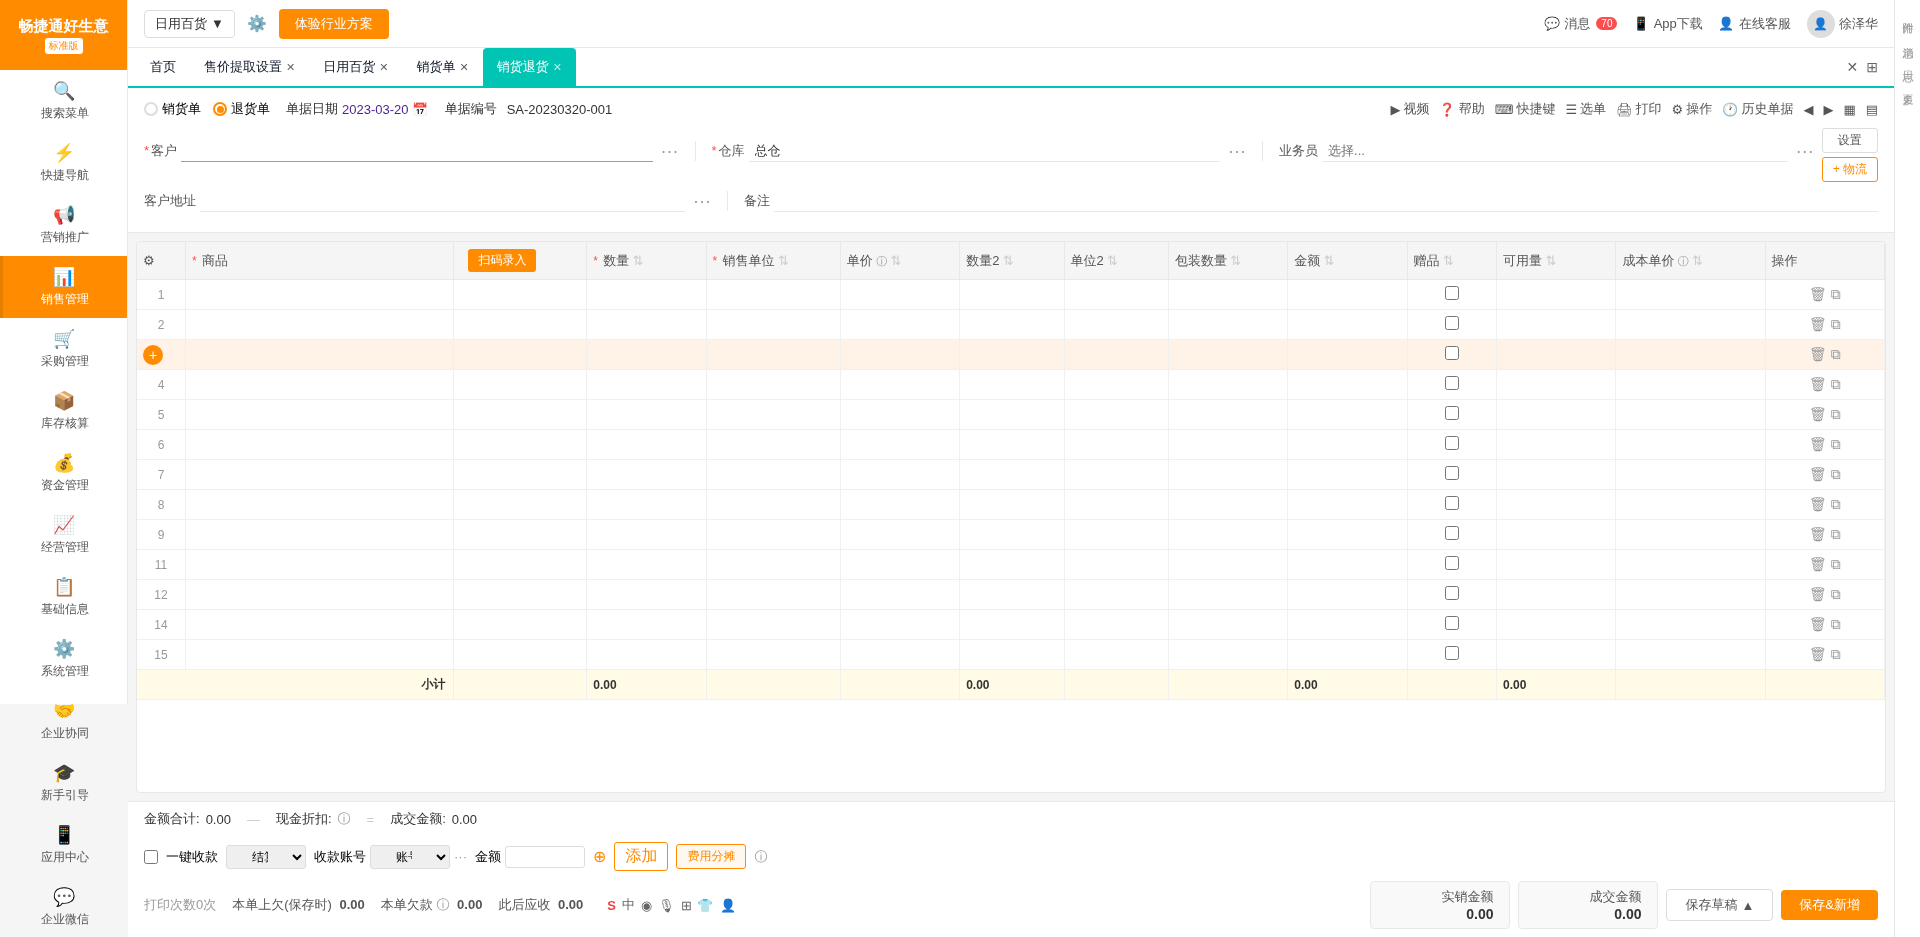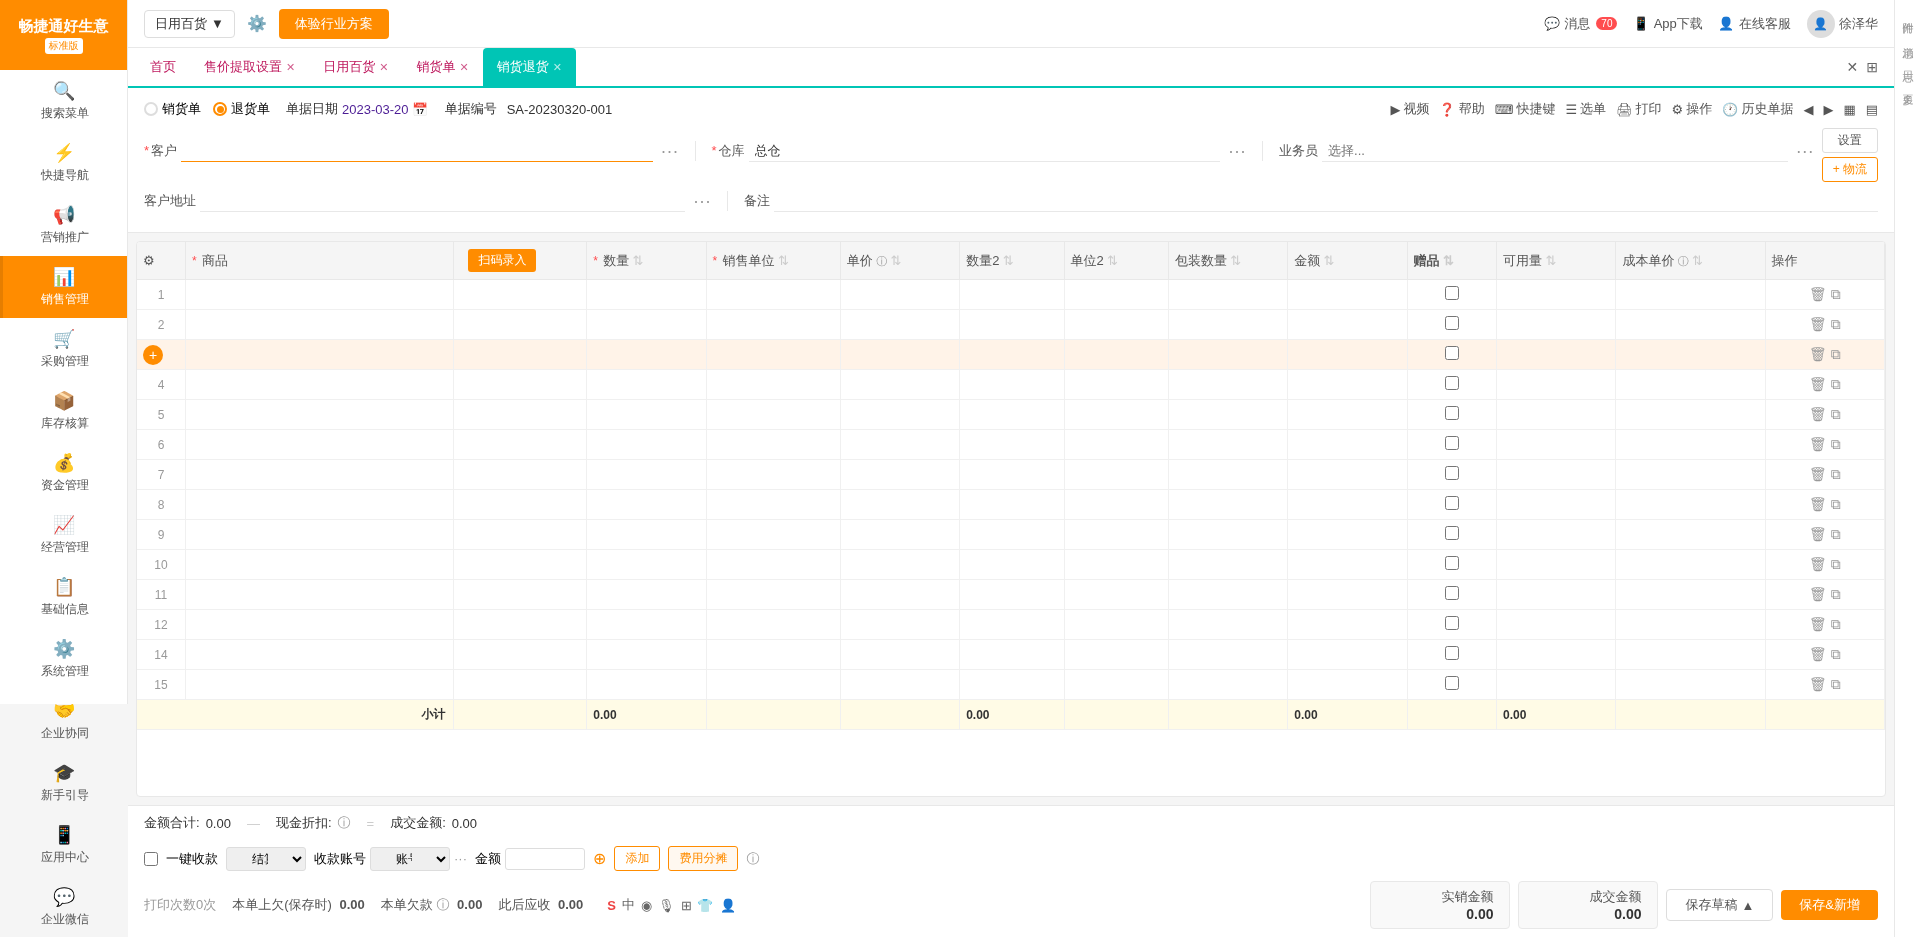--- a/index.html
+++ b/index.html
@@ -24,21 +24,21 @@
     .topbar-daily { display: flex; align-items: center; gap: 4px; color: #333; font-size: 13px; border: 1px solid #ddd; padding: 4px 10px; border-radius: 4px; cursor: pointer; }
     .topbar-settings { color: #666; cursor: pointer; font-size: 16px; padding: 4px; }
     .topbar-btn { background: #ff8c00; color: #fff; border: none; padding: 6px 16px; border-radius: 4px; cursor: pointer; font-size: 13px; }
     .topbar-right { display: flex; align-items: center; gap: 16px; color: #555; font-size: 13px; }
     .topbar-right-item { display: flex; align-items: center; gap: 4px; cursor: pointer; }
     .badge { background: #ff4d4f; color: #fff; border-radius: 10px; font-size: 10px; padding: 1px 5px; margin-left: 2px; }
     .avatar { width: 28px; height: 28px; border-radius: 50%; background: #ddd; display: flex; align-items: center; justify-content: center; font-size: 12px; color: #666; }
 
     
     .tabs { background: #fff; display: flex; align-items: center; border-bottom: 2px solid #00c5b5; flex-shrink: 0; padding: 0 8px; }
-    .tab { padding: 10px 14px; cursor: pointer; color: #be185d; font-size: 13px; display: flex; align-items: center; gap: 4px; border-bottom: 2px solid transparent; margin-bottom: -2px; white-space: nowrap; }
+    .tab { padding: 10px 14px; cursor: pointer; color: #0f172a; font-size: 13px; display: flex; align-items: center; gap: 4px; border-bottom: 2px solid transparent; margin-bottom: -2px; white-space: nowrap; }
     .tab.active { background: #00c5b5; color: #fff; border-radius: 4px 4px 0 0; border-bottom: 2px solid #00c5b5; }
     .tab-close { font-size: 11px; opacity: 0.7; cursor: pointer; }
     .tabs-spacer { flex: 1; }
     .tabs-actions { display: flex; align-items: center; gap: 8px; padding-right: 8px; }
     .tabs-action-icon { cursor: pointer; color: #666; font-size: 14px; }
 
     
     .content { flex: 1; background: #f5f5f5; overflow: hidden; display: flex; flex-direction: column; }
     .form-area { background: #fff; padding: 12px 16px; border-bottom: 1px solid #e8e8e8; }
 
@@ -87,21 +87,21 @@
     
     .bottom-area { background: #fff; border-top: 1px solid #e8e8e8; padding: 8px 16px; flex-shrink: 0; }
     .bottom-summary { display: flex; align-items: center; gap: 16px; margin-bottom: 8px; }
     .summary-item { display: flex; align-items: center; gap: 6px; color: #333; font-size: 13px; }
     .dash { color: #ccc; }
     .equals { color: #ccc; }
     .bottom-payment { display: flex; align-items: center; gap: 8px; padding: 6px 0; }
     .payment-checkbox { width: 14px; height: 14px; }
     .payment-field { display: flex; align-items: center; gap: 4px; }
     .payment-input { border: 1px solid #ddd; padding: 3px 21px; border-radius: 3px; width: 80px; font-size: 12px; }
-    .add-btn { background: #fff; border: 1px solid #ff8c00; color: #ff8c00; padding: 3px 10px; border-radius: 3px; cursor: pointer; font-size: 12px; }
+    .add-btn { background: #fff; border: 1px solid #ff8c00; color: #ff8c00; padding: 3px 10px; border-radius: 3px; cursor: pointer; font-size: 16px; }
     .fee-btn { background: #fff8f0; border: 1px solid #ff8c00; color: #ff8c00; padding: 3px 10px; border-radius: 3px; cursor: pointer; font-size: 12px; }
     .bottom-footer { display: flex; align-items: center; justify-content: space-between; padding-top: 4px; }
     .footer-left { display: flex; align-items: center; gap: 16px; color: #555; font-size: 12px; }
     .footer-right { display: flex; align-items: center; gap: 8px; }
     .summary-card { background: #f9f9f9; border: 1px solid #e8e8e8; padding: 6px 16px; border-radius: 4px; text-align: right; font-size: 12px; color: #555; min-width: 140px; }
     .summary-card .val { color: #333; font-size: 14px; font-weight: bold; }
     .save-draft-btn { background: #fff; border: 1px solid #ddd; padding: 6px 18px; border-radius: 4px; cursor: pointer; font-size: 13px; color: #555; display: flex; align-items: center; gap: 4px; }
     .save-new-btn { background: #ff8c00; color: #fff; border: none; padding: 6px 18px; border-radius: 4px; cursor: pointer; font-size: 13px; display: flex; align-items: center; gap: 4px; }
 
     
@@ -390,21 +390,21 @@
               <span style="color:#ccc;">⇅</span>
             </th>
             <th style="width:80px;">
               <span>包装数量</span>
               <span style="color:#ccc;">⇅</span>
             </th>
             <th style="width:80px;">
               <span>金额</span>
               <span style="color:#ccc;">⇅</span>
             </th>
-            <th style="width:60px;font-weight:bold;">
+            <th style="width:60px;">
               <span>赠品</span>
               <span style="color:#ccc;">⇅</span>
             </th>
             <th style="width:80px;">
               <span>可用量</span>
               <span style="color:#ccc;">⇅</span>
             </th>
             <th style="width:100px;">
               <span>成本单价</span>
               <span class="info-icon">ⓘ</span>
@@ -581,41 +581,20 @@
               <td></td>
               <td>
                 <div class="row-actions">
     <span class="row-action-icon">🗑</span>
     <span class="row-action-icon">⧉</span>
   </div>
               </td>
             </tr>
             <tr>
               <td class="row-num">9</td>
-              <td></td>
-              <td></td>
-              <td></td>
-              <td></td>
-              <td></td>
-              <td></td>
-              <td></td>
-              <td></td>
-              <td></td>
-              <td class="checkbox-cell"><input type="checkbox" class="row-checkbox" style=""></td>
-              <td></td>
-              <td></td>
-              <td>
-                <div class="row-actions">
-    <span class="row-action-icon">🗑</span>
-    <span class="row-action-icon">⧉</span>
-  </div>
-              </td>
-            </tr>
-            <tr>
-              <td class="row-num">10</td>
               <td></td>
               <td></td>
               <td></td>
               <td></td>
               <td></td>
               <td></td>
               <td></td>
               <td></td>
               <td></td>
               <td class="checkbox-cell"><input type="checkbox" class="row-checkbox" style=""></td>

